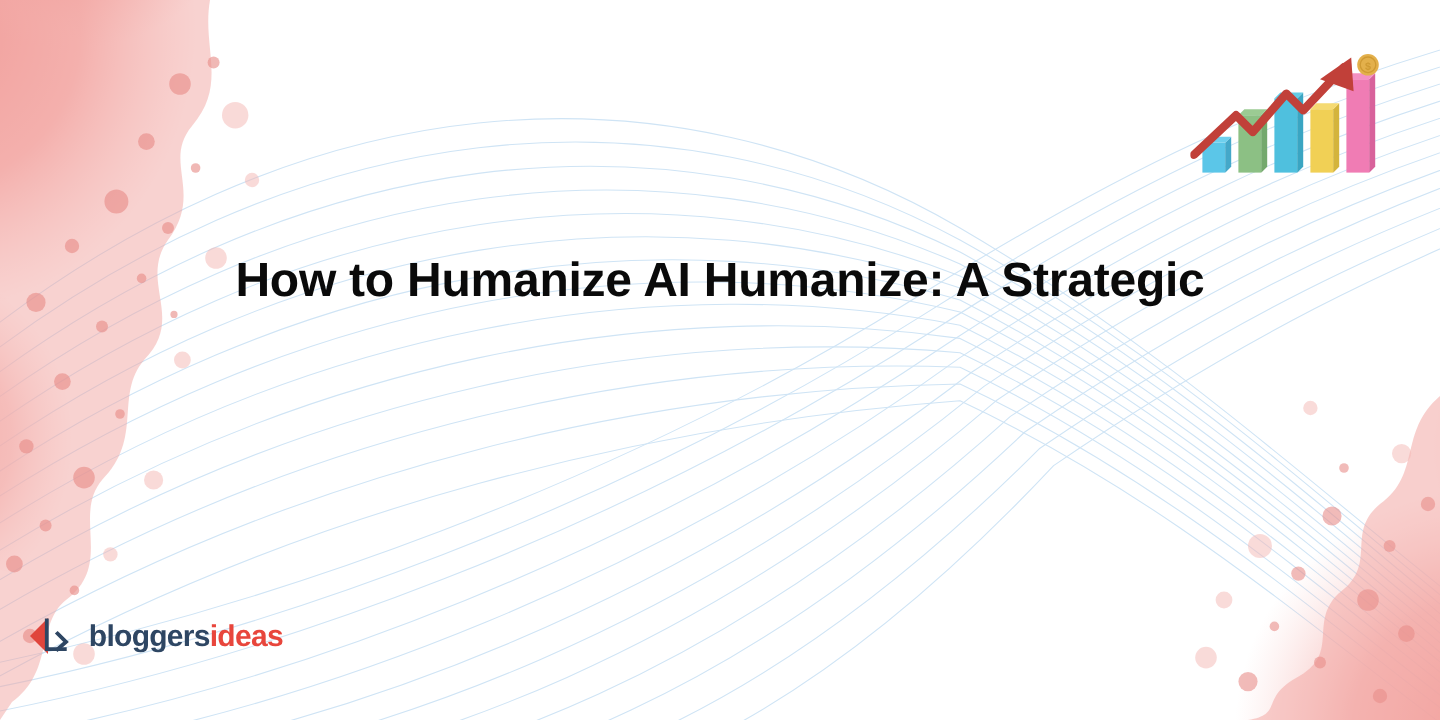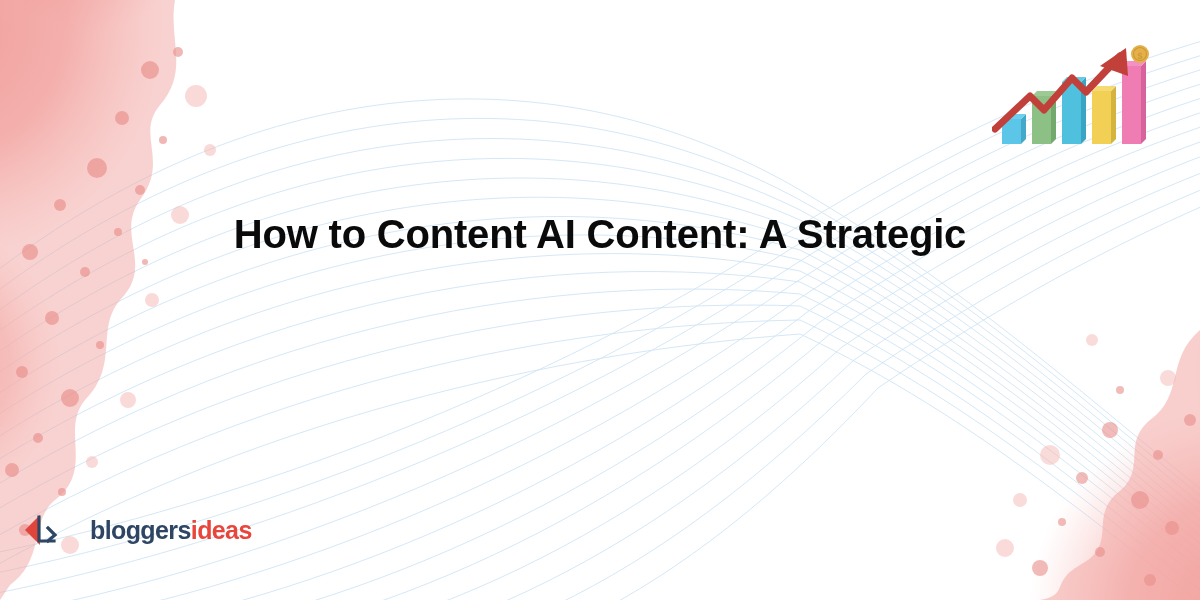--- a/index.html
+++ b/index.html
@@ -58,21 +58,20 @@
     align-items: center;
     gap: 10px;
   }
   #logo-text {
     font-family: "Liberation Sans", sans-serif;
     font-size: 25px;
     font-weight: bold;
     letter-spacing: -0.6px;
     line-height: 1;
     white-space: nowrap;
-    margin-left: 16px;
   }
   #logo-text .part-a { color: #2e4663; }
   #logo-text .part-b { color: #e8463c; }
 
   
   #growth-chart {
     position: absolute;
     left: 992px;
     top: 34px;
     width: 165px;
@@ -252,21 +251,21 @@
     </g>
 
     <g>
       <circle cx="148" cy="20" r="9" fill="#e3b04b"></circle>
       <circle cx="148" cy="20" r="6.5" fill="none" stroke="#cf9a33" stroke-width="1.1"></circle>
       <text x="148" y="24.5" font-family="Liberation Sans, sans-serif" font-size="9" font-weight="bold" fill="#cf9a33" text-anchor="middle">$</text>
     </g>
   </svg>
 
   <div id="title-block">
-    <div class="title-line">How to Content AI Content: A Strategic</div>
+    <div class="title-line">How to Humanize AI Humanize: A Strategic</div>
   </div>
 
   <div id="logo">
     <svg width="40" height="34" viewBox="0 0 40 34" xmlns="http://www.w3.org/2000/svg">
       <polygon points="16,2 16,32 1,17" fill="#e0453c"></polygon>
       <path d="M15,4 L15,28 L30,28" fill="none" stroke="#2e4663" stroke-width="3.2" stroke-linecap="square"></path>
       <path d="M24,21 L31,28 L24,34" fill="none" stroke="#2e4663" stroke-width="3.2" stroke-linecap="square" stroke-linejoin="miter" transform="translate(0,-6)"></path>
     </svg>
     <div id="logo-text">
       <span class="part-a">bloggers</span><span class="part-b">ideas</span>

